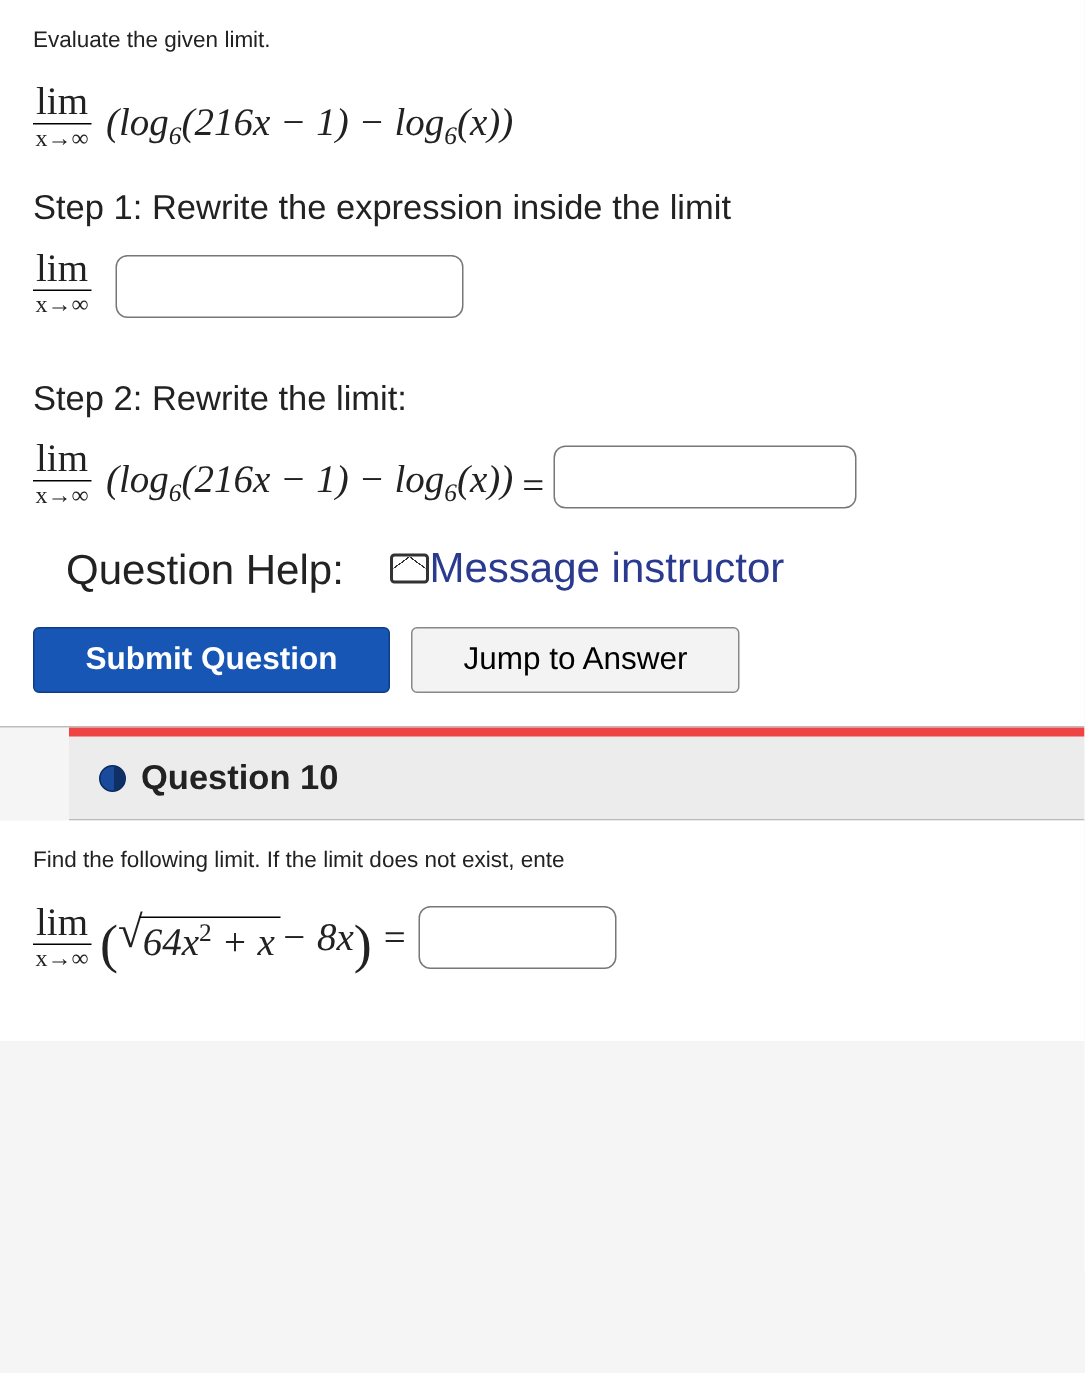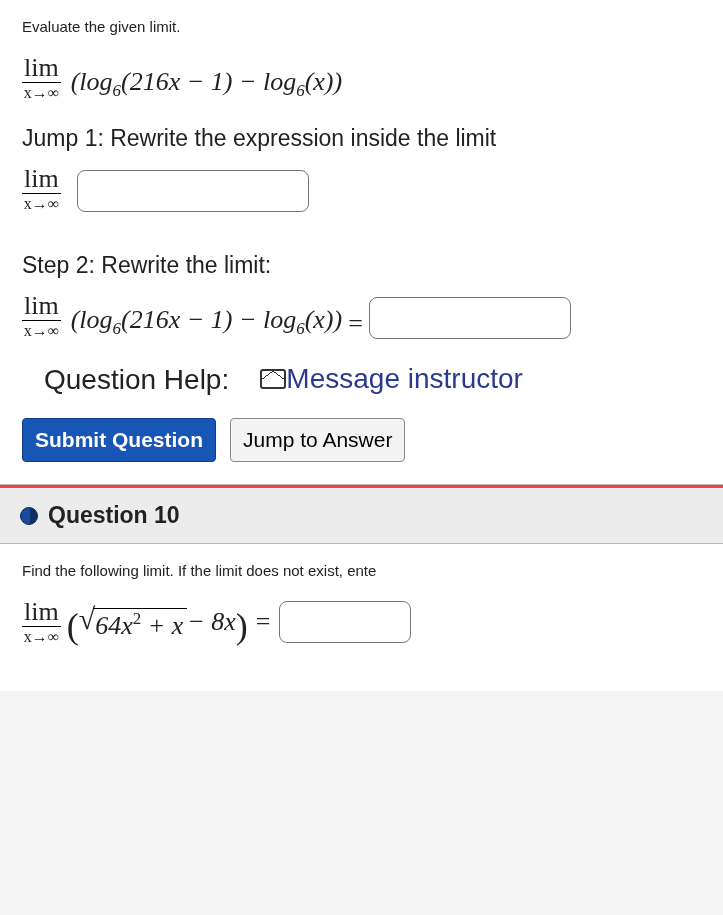--- a/index.html
+++ b/index.html
@@ -84,45 +84,46 @@
     left: 0; right: 0; top: 0;
     height: 8px;
     border-bottom: 2px solid transparent;
     background:
       linear-gradient(to bottom right, transparent 48%, #333 48%, #333 54%, transparent 54%) left/50% 100% no-repeat,
       linear-gradient(to bottom left, transparent 48%, #333 48%, #333 54%, transparent 54%) right/50% 100% no-repeat;
   }
   .btn-row { display: flex; gap: 14px; }
   .btn {
     font-size: 21px;
-    padding: 9px 12px;
+    padding: 9px 34px;
     border-radius: 4px;
     cursor: pointer;
   }
   .btn.primary {
     background: #1856b5;
     color: #fff;
     border: 1px solid #0e3d85;
     font-weight: bold;
   }
   .btn.secondary {
     background: #f3f3f3;
     color: #000000;
     border: 1px solid #888;
   }
   .qheader {
     background: #ececec;
-    border-top: 3px solid #ef4444;
+    border-top: 6px solid #ef4444;
     border-bottom: 1px solid #bbb;
     padding: 14px 20px;
     font-size: 23px;
     font-weight: bold;
     display: flex;
     align-items: center;
     gap: 10px;
+    margin-left: 46px;
   }
   .qmarker {
     width: 16px; height: 16px;
     border-radius: 50%;
     background: #1a4a9c;
     border: 1px solid #0b2a60;
     flex-shrink: 0;
     position: relative;
     overflow: hidden;
   }
@@ -160,21 +161,21 @@
   <div class="math-row">
     <span class="limit">
       <span class="top">lim</span>
       <span class="bottom">x→∞</span>
     </span>
     <span style="font-style: italic; margin-left:4px;">
       <span>(log</span><span class="sub">6</span><span>(216x − 1) − log</span><span class="sub">6</span><span>(x))</span>
     </span>
   </div>
 
-  <div class="step-head">Jump 1: Rewrite the expression inside the limit</div>
+  <div class="step-head">Step 1: Rewrite the expression inside the limit</div>
   <div class="math-row" style="margin-bottom:40px;">
     <span class="limit">
       <span class="top">lim</span>
       <span class="bottom">x→∞</span>
     </span>
     <span class="ans-box w1" style="margin-left:10px;"></span>
   </div>
 
   <div class="step-head">Step 2: Rewrite the limit:</div>
   <div class="math-row">

